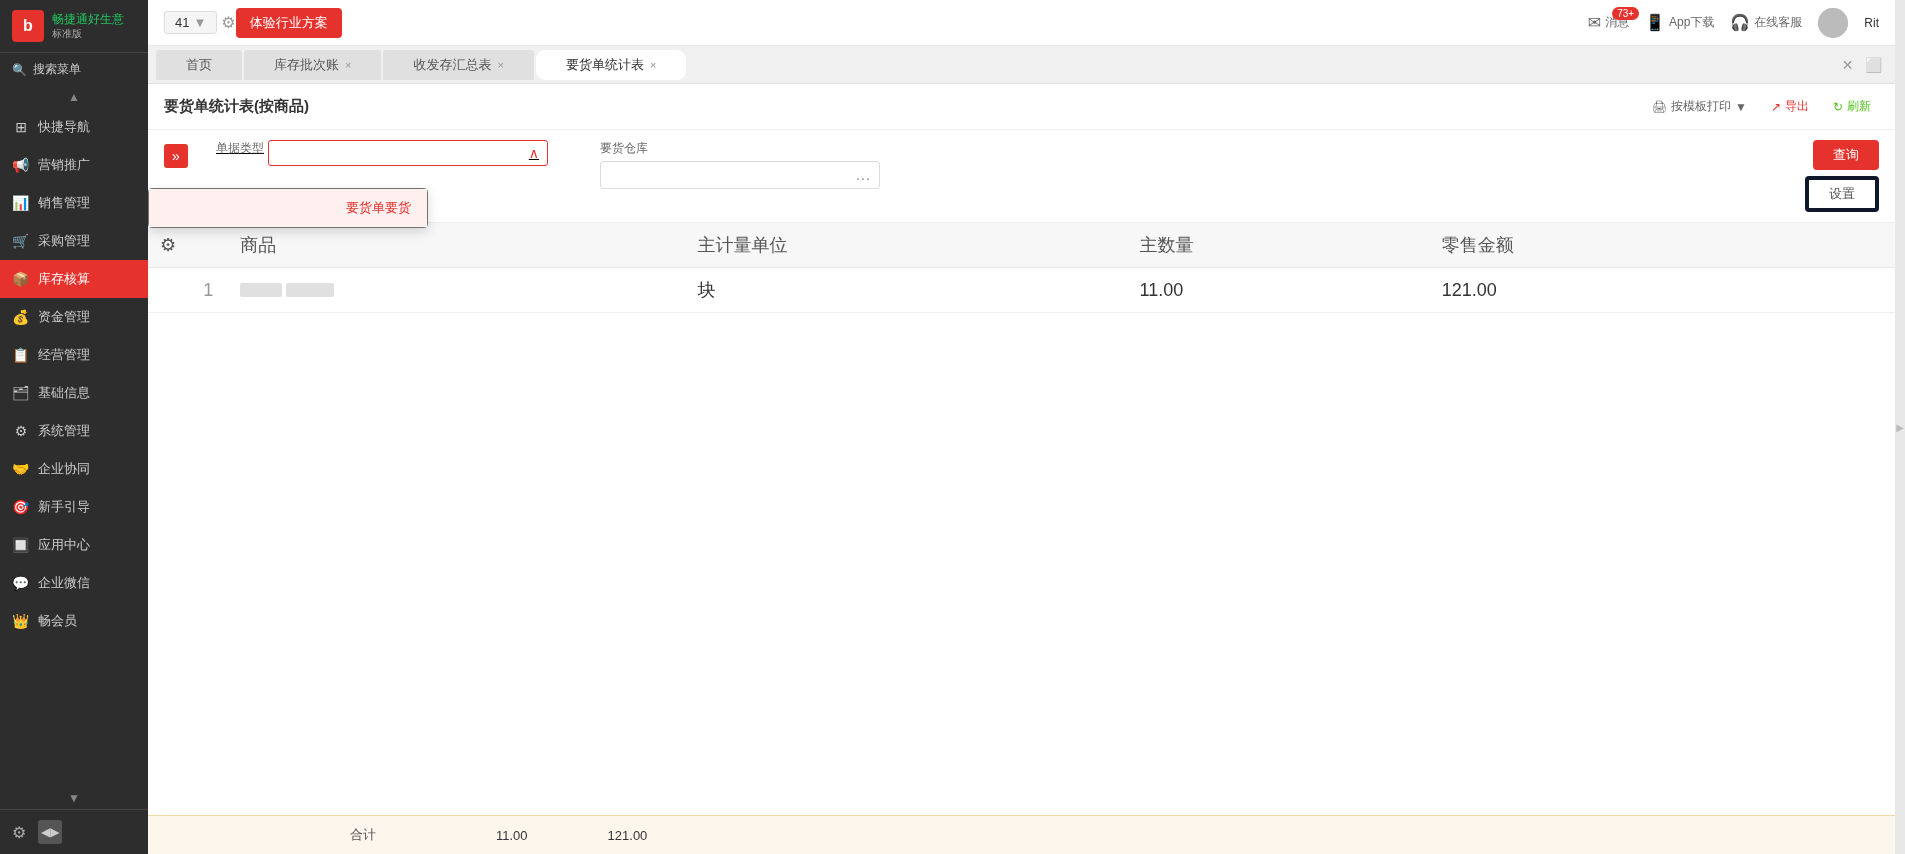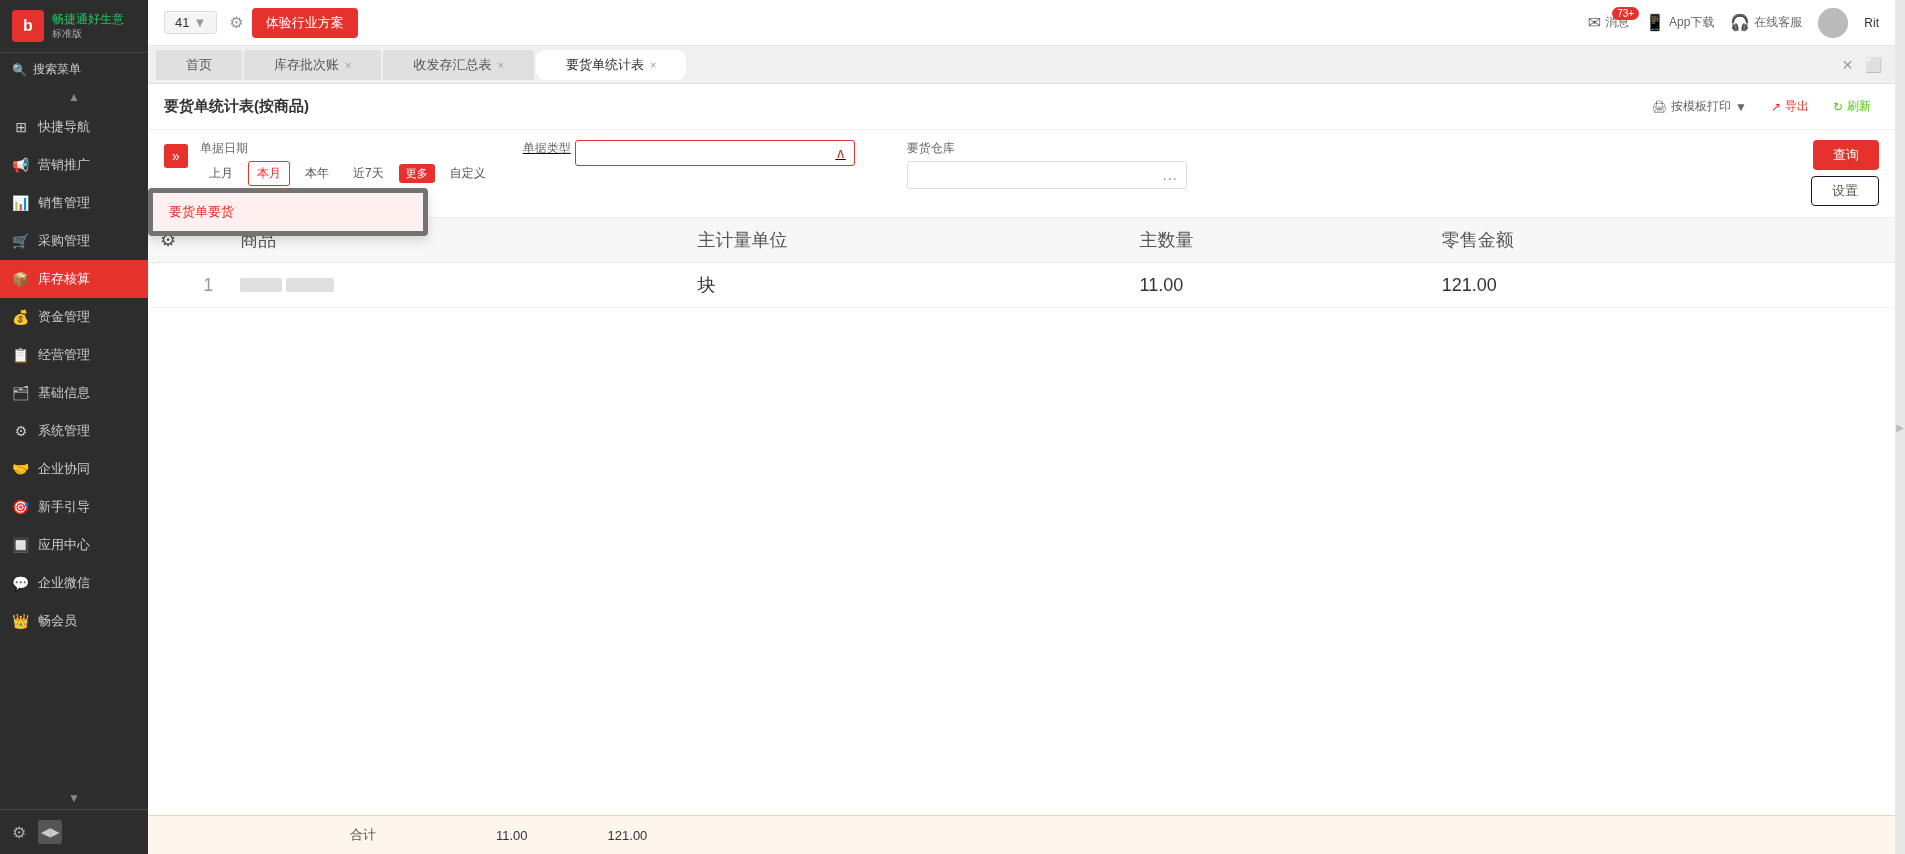--- a/index.html
+++ b/index.html
@@ -81,21 +81,21 @@
     .top-header {
       background: #fff;
       height: 46px;
       display: flex;
       align-items: center;
       justify-content: space-between;
       padding: 0 16px;
       border-bottom: 1px solid #e8e8e8;
       flex-shrink: 0;
     }
-    .header-left { display: flex; align-items: center; gap: 8px; }
+    .header-left { display: flex; align-items: center; gap: 0; }
     .header-tabs-count {
       background: #f5f5f5;
       border: 1px solid #ddd;
       border-radius: 3px;
       padding: 3px 10px;
       font-size: 13px;
       color: #333;
       display: flex;
       align-items: center;
       gap: 4px;
@@ -269,36 +269,37 @@
       color: #fff;
       border: none;
       border-radius: 4px;
       padding: 6px 20px;
       cursor: pointer;
       font-size: 13px;
     }
     .set-btn {
       background: #fff;
       color: #555;
-      border: 1px solid #0f172a;
+      border: 4px solid #0f172a;
       border-radius: 4px;
       padding: 5px 20px;
       cursor: pointer;
       font-size: 13px;
     }
 
     
     .dropdown-overlay {
       position: absolute;
       background: #fff;
-      border: 5px solid #737373;
+      border: 1px solid #737373;
       border-radius: 4px;
       box-shadow: 0 4px 12px rgba(0,0,0,0.15);
       z-index: 100;
       min-width: 200px;
+      text-align: right;
     }
     .dropdown-item {
       padding: 10px 16px;
       cursor: pointer;
       font-size: 13px;
       color: #333;
     }
     .dropdown-item.selected { background: #fff0f0; color: #e5322d; }
 
     
@@ -503,32 +504,20 @@
           <span>刷新</span>
         </div>
       </div>
     </div>
 
     <div class="filter-bar" style="position:relative;">
       <div class="filter-toggle-btn">
         <span>»</span>
       </div>
 
-      <div class="filter-group">
-        <div class="filter-label">单据日期</div>
-        <div class="filter-date-row">
-          <span class="filter-btn">上月</span>
-          <span class="filter-btn active-date">本月</span>
-          <span class="filter-btn">本年</span>
-          <span class="filter-btn">近7天</span>
-          <span class="filter-btn-more">更多</span>
-          <span class="filter-btn">自定义</span>
-        </div>
-        <div class="filter-date-range">2023-05-06 至 2023-06-06</div>
-      </div>
 
       <div class="filter-type-group">
         <div class="filter-label">单据类型</div>
         <div class="filter-type-input">
           <input type="text" value="" style="">
           <span class="filter-type-chevron">∧</span>
         </div>
 
         <div class="dropdown-overlay" style="top:58px; left:0; width:280px;">
           <div class="dropdown-item selected">

